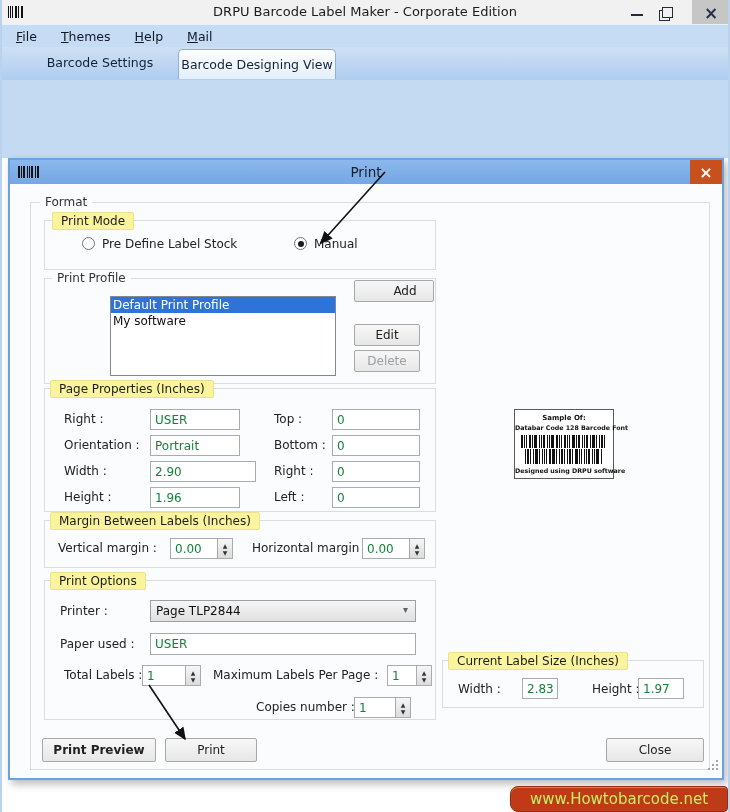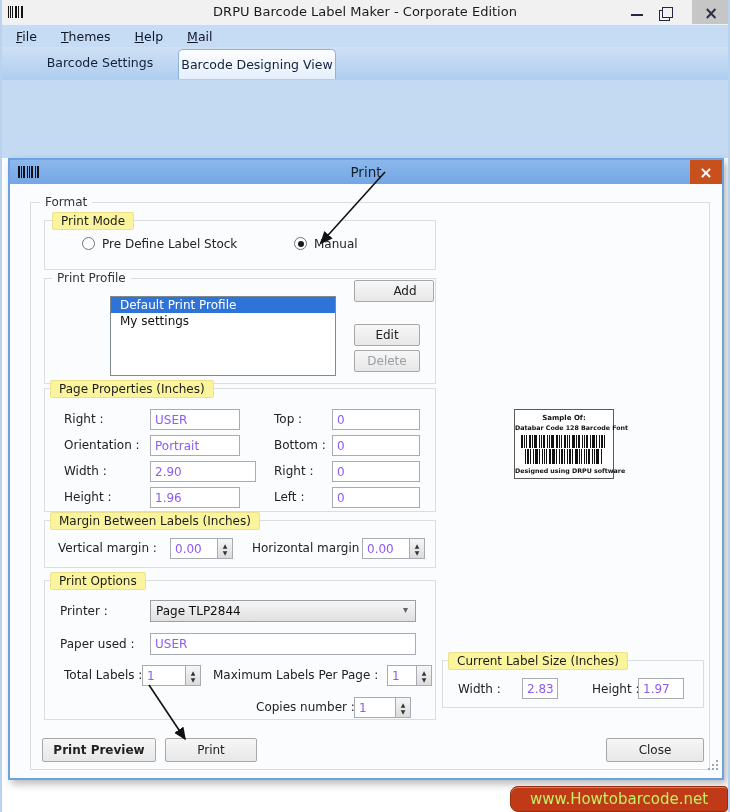--- a/index.html
+++ b/index.html
@@ -65,33 +65,33 @@
   .dlg-icon{position:absolute;left:8px;top:6px;}
   .dlg-close{position:absolute;right:0;top:0;width:32px;height:24px;background:#c8501c;display:flex;align-items:center;justify-content:center;}
   .dlg-close::before{content:"×";color:#fff;font-size:16px;font-weight:bold;}
 
   .gbox{position:absolute;border:1px solid #d9dde1;box-sizing:border-box;}
   .chip{position:absolute;background:#faf49c;border:1px solid #ece28e;border-radius:2px;padding:1px 8px;
         font-size:12px;color:#1c1c1c;white-space:nowrap;z-index:5;}
   .glabel{position:absolute;background:#fbfcfe;padding:0 5px;font-size:12px;color:#333;white-space:nowrap;z-index:5;}
 
   .flabel{position:absolute;font-size:12px;color:#222;white-space:nowrap;}
-  .field{position:absolute;border:1px solid #a6acb2;background:#fff;font-size:12px;color:#8b5cf6;
+  .field{position:absolute;border:1px solid #a6acb2;background:#fff;font-size:12px;color:#15803d;
          padding:0 4px;box-sizing:border-box;font-family:inherit;}
   input.field{outline:none;}
   .spin{position:absolute;width:16px;border:1px solid #a6acb2;background:linear-gradient(#f6f6f6,#dcdcdc);
         box-sizing:border-box;display:flex;flex-direction:column;align-items:center;justify-content:center;}
   .spin i{font-style:normal;font-size:6px;line-height:7px;color:#333;}
   .spin i.up::before{content:"▲";} .spin i.dn::before{content:"▼";}
 
   .radio{position:absolute;width:13px;height:13px;border:1px solid #6a737c;border-radius:50%;background:#fff;box-sizing:border-box;}
   .radio.checked::before{content:"";position:absolute;left:2.5px;top:2.5px;width:6px;height:6px;border-radius:50%;background:#1a1a1a;}
 
   .listbox{position:absolute;border:1px solid #808890;background:#fff;overflow:hidden;}
-  .lb-item{height:16px;line-height:16px;padding-left:9px;font-size:12px;color:#111;white-space:nowrap;}
+  .lb-item{height:16px;line-height:16px;padding-left:2px;font-size:12px;color:#111;white-space:nowrap;}
   .lb-item.selected{background:#2e74d8;color:#fff;}
 
   .btn{position:absolute;background:linear-gradient(#f7f7f7,#e7e7e7);border:1px solid #a8a8a8;border-radius:2px;
        font-size:12px;color:#222;display:flex;align-items:center;justify-content:center;
        font-family:inherit;box-sizing:border-box;}
   .btn.disabled{color:#9aa0a6;}
 
   .combo{position:absolute;border:1px solid #9aa0a6;background:linear-gradient(#f6f6f6,#e0e0e0);
          box-sizing:border-box;display:flex;align-items:center;padding:0 5px;font-size:12px;color:#111;}
   .combo .caret{position:absolute;right:7px;top:3px;font-size:10px;color:#5a6470;}
@@ -321,21 +321,21 @@
     <div class="chip" style="left:42px;top:52px;">Print Mode</div>
     <div class="radio" style="left:72px;top:77px;"></div>
     <div class="flabel" style="left:92px;top:77px;">Pre Define Label Stock</div>
     <div class="radio checked" style="left:284px;top:77px;"></div>
     <div class="flabel" style="left:304px;top:77px;">Manual</div>
 
     <div class="gbox" style="left:34px;top:118px;width:392px;height:106px;"></div>
     <div class="glabel" style="left:42px;top:111px;">Print Profile</div>
     <div class="listbox" style="left:100px;top:136px;width:224px;height:78px;" id="profileList">
         <div class="lb-item selected">Default Print Profile</div>
-        <div class="lb-item">My settings</div>
+        <div class="lb-item">My software</div>
       </div>
     <button class="btn" style="left:344px;top:120px;width:80px;height:22px;padding-left:28px;">Add</button>
     <button class="btn" style="left:344px;top:164px;width:66px;height:22px;">Edit</button>
     <button class="btn disabled" style="left:344px;top:190px;width:66px;height:22px;">Delete</button>
 
     <div class="gbox" style="left:34px;top:228px;width:392px;height:124px;"></div>
     <div class="chip" style="left:40px;top:220px;">Page Properties (Inches)</div>
 
     <div class="flabel" style="left:54px;top:252px;">Right :</div>
     <input class="field" style="left: 140px; top: 249px; width: 90px; height: 21px;" readonly="" value="USER">

